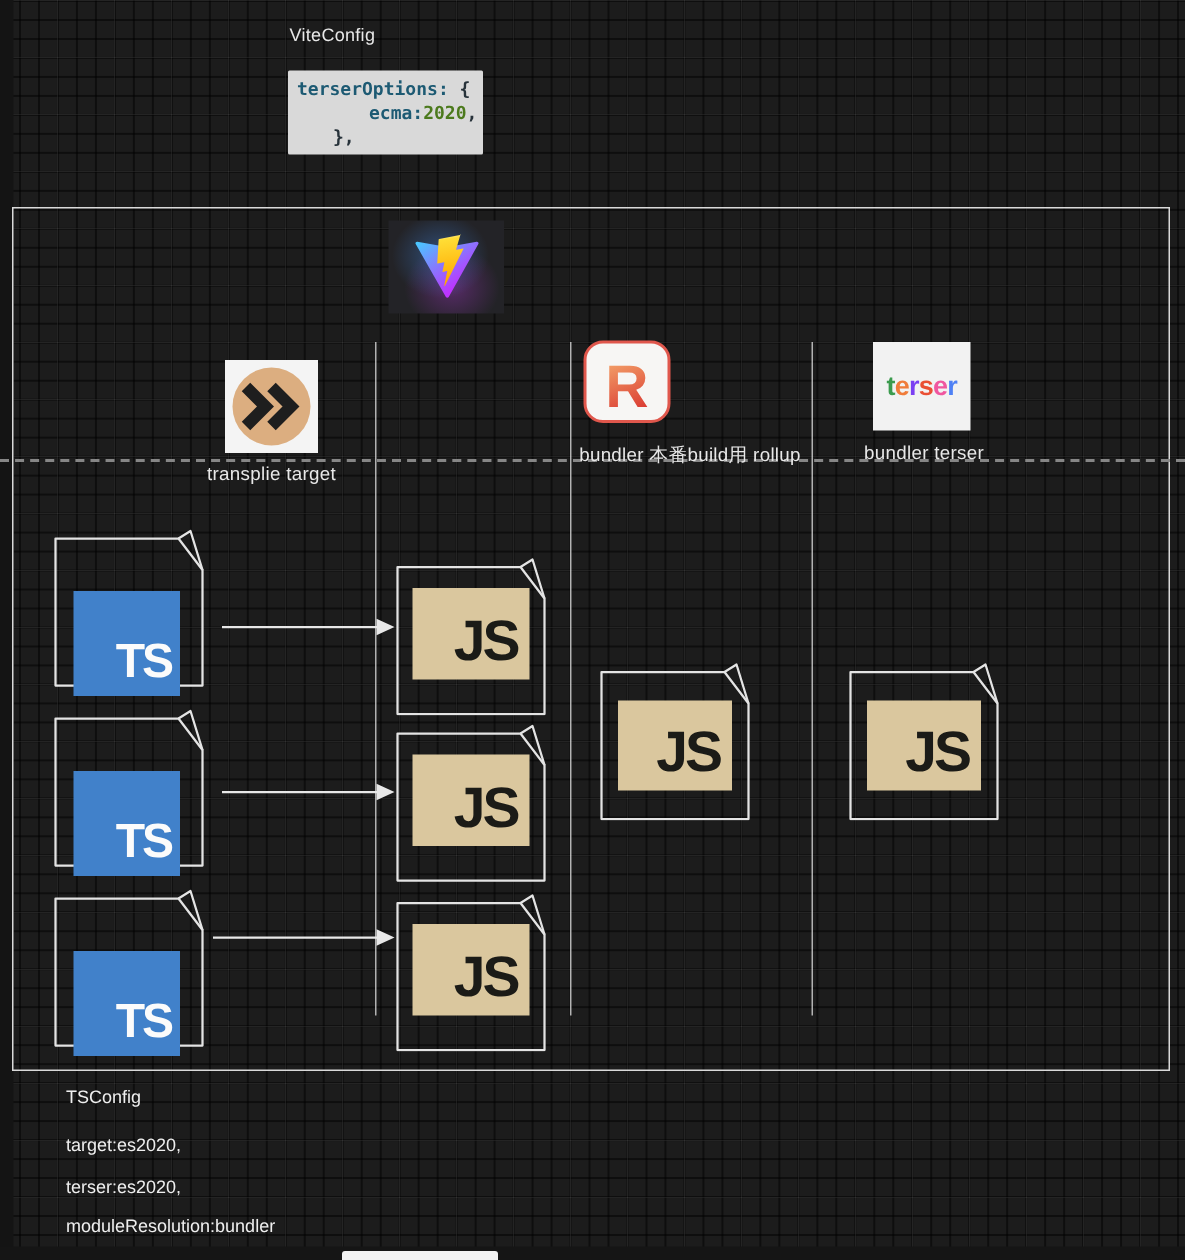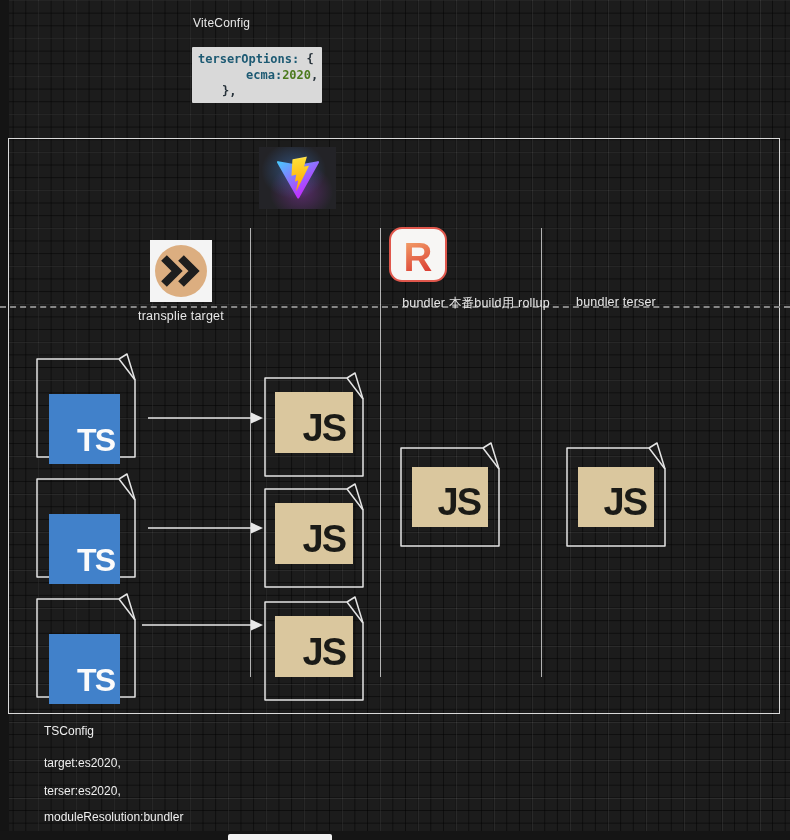--- a/index.html
+++ b/index.html
@@ -39,21 +39,21 @@
   .dashed-line{left:0;top:306px;width:790px;height:0;border-top:2px dashed #868686;}
 
   .esbuild-icon{left:150px;top:240px;width:62px;height:62px;background:#f4f4f4;display:flex;align-items:center;justify-content:center;}
   .rollup-icon{left:389px;top:227px;width:58px;height:55px;background:#f7f6f4;border:2.5px solid #e0574c;border-radius:13px;
     box-sizing:border-box;display:flex;align-items:center;justify-content:center;}
   .terser-icon{left:582px;top:228px;width:65px;height:59px;background:#f2f2f2;display:flex;align-items:center;justify-content:center;}
   .terser-word span{font-weight:bold;font-size:18px;letter-spacing:-0.5px;}
 
   .stage-label{text-align:center;}
   .esbuild-label{left:101px;top:309px;width:160px;}
-  .rollup-label{left:376px;top:295px;width:200px;}
+  .rollup-label{left:360px;top:295px;width:200px;}
   .terser-label{left:541px;top:295px;width:150px;}
 
   .doc{width:100px;height:106px;}
   .doc svg{position:absolute;left:0;top:0;}
   .badge{position:absolute;display:flex;align-items:flex-end;justify-content:flex-end;font-weight:bold;letter-spacing:-2px;}
   .ts-badge{left:13px;top:42px;width:71px;height:70px;font-size:32px;padding:0 6px 5px 0;box-sizing:border-box;}
   .js-badge-a{left:11px;top:21px;width:78px;height:61px;font-size:38px;padding:0 8px 3px 0;box-sizing:border-box;}
   .js-badge-b{left:12px;top:26px;width:76px;height:60px;font-size:38px;padding:0 8px 3px 0;box-sizing:border-box;}
 
   .footer-text{left:44px;color:#efefef;font-size:12px;}
@@ -114,20 +114,25 @@
         <linearGradient id="rollg" x1="0" y1="0" x2="0.25" y2="1">
           <stop stop-color="#f7b071"></stop>
           <stop offset="1" stop-color="#da3b32"></stop>
         </linearGradient>
       </defs>
       <text x="26" y="40" text-anchor="middle" font-family="Liberation Sans, sans-serif" font-size="40" font-weight="bold" fill="url(#rollg)">R</text>
     </svg>
   </div>
   <div class="abs small-label stage-label rollup-label">bundler 本番build用 rollup</div>
 
+  <div class="abs terser-icon">
+    <div class="terser-word">
+      <span style="color: rgb(59, 155, 78);">t</span><span style="color: rgb(240, 124, 58);">e</span><span style="color: rgb(123, 63, 242);">r</span><span style="color: rgb(234, 79, 51);">s</span><span style="color: rgb(240, 86, 159);">e</span><span style="color: rgb(79, 129, 245);">r</span>
+    </div>
+  </div>
   <div class="abs small-label stage-label terser-label">bundler terser</div>
 
   <div class="abs doc" style="left:36px;top:352px;">
     <svg width="100" height="106" viewBox="0 0 100 106">
         <path d="M1 7 H83 L99 28 V105 H1 Z" fill="none" stroke="#e4e4e4" stroke-width="1.5" stroke-linejoin="round"></path>
         <path d="M83 7 L91 2 L99 28" fill="none" stroke="#e4e4e4" stroke-width="1.5" stroke-linejoin="round"></path>
       </svg>
     <div class="badge ts-badge" style="background: rgb(65, 129, 202); color: rgb(251, 251, 251);">
         <span>TS</span>
       </div>

